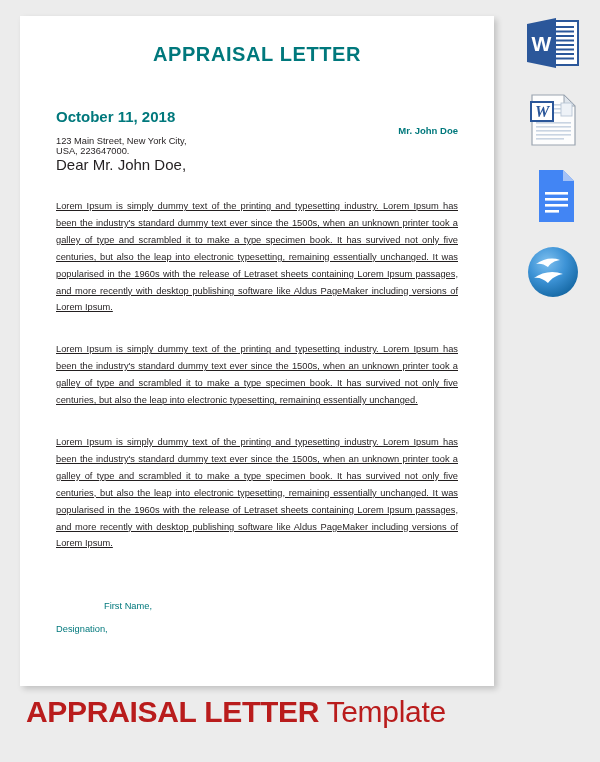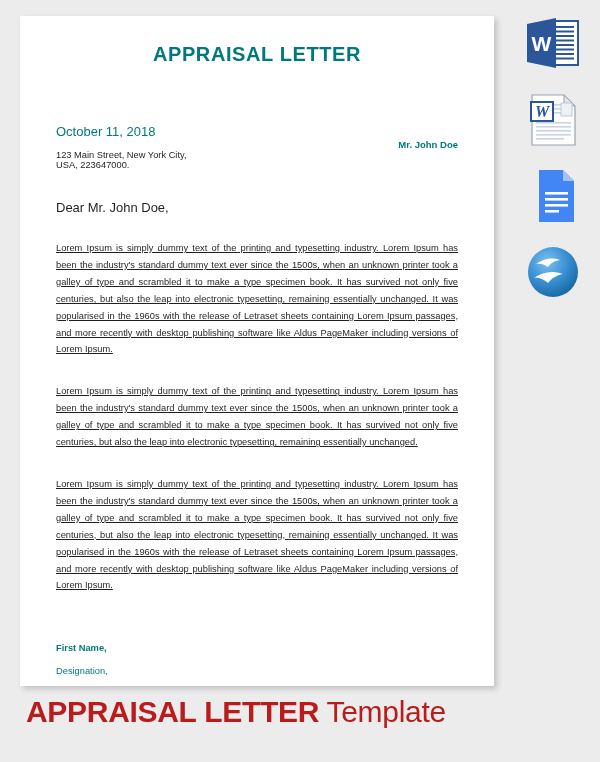--- a/index.html
+++ b/index.html
@@ -24,39 +24,38 @@
     text-align:center;
     color:#00787c;
     font-size:20px;
     font-weight:bold;
     letter-spacing:0.6px;
     padding-top:27px;
   }
 
   .date {
     color:#00787c;
-    font-size:13px;
-    font-weight:normal;
-    margin-top:58px;
+    font-size:15px;
+    font-weight:bold;
+    margin-top:42px;
   }
 
   .recipient-name {
     color:#00787c;
     font-size:9.5px;
     font-weight:bold;
     text-align:right;
   }
   .addr-line {
     color:#231f20;
     font-size:9.3px;
   }
   .salutation {
     color:#231f20;
-    font-size:13px;
-    margin-top:30px;
+    font-size:15px;
   }
 
   .body-par {
     color:#231f20;
     font-size:9.3px;
     line-height:1.82;
     text-align:justify;
     margin-top:25px;
     text-decoration:underline;
   }
@@ -64,21 +63,22 @@
   .closing {
     color:#231f20;
     font-size:9.3px;
     margin-top:30px;
   }
 
   .sign-block { margin-top:49px; }
   .sign-name {
     color:#00787c;
     font-size:9.3px;
-    font-weight:bold;
+    font-weight:normal;
+    margin-left:48px;
   }
   .sign-line {
     color:#00787c;
     font-size:9.3px;
     margin-top:13px;
   }
 
   
   .icon-rail {
     position:absolute; left:515px; top:16px;

